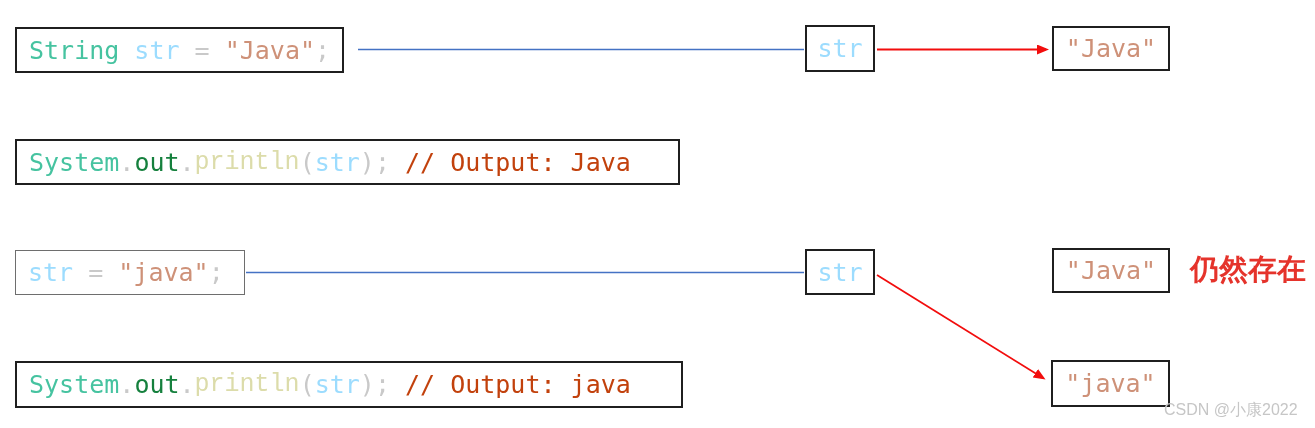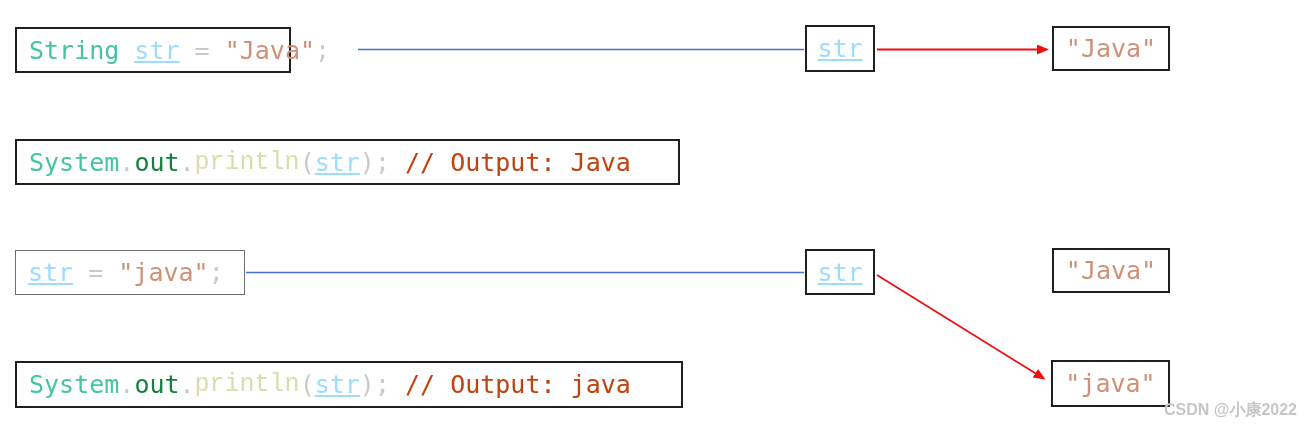--- a/index.html
+++ b/index.html
@@ -35,21 +35,21 @@
     background: #ffffff;
     display: flex;
     align-items: center;
     justify-content: center;
     font-size: 25px;
     line-height: 1;
   }
 
   
   .tk-type     { color: #46C3A0; }
-  .tk-variable { color: #9CDCFE; text-decoration: underline; }
+  .tk-variable { color: #9CDCFE; }
   .tk-operator { color: #C9C9C9; }
   .tk-string   { color: #CE9178; }
   .tk-field    { color: #15803d; }
   .tk-function { color: #DCDCAA; font-family: Liberation Mono, monospace; }
   .tk-comment  { color: #c2410c; }
   .tk-plain    { color: #333333; }
 
   #wires {
     position: absolute;
     left: 0; top: 0;
@@ -82,21 +82,21 @@
       <marker id="arrowhead" markerUnits="userSpaceOnUse" markerWidth="14" markerHeight="12" refX="9" refY="5" orient="auto">
         <path d="M0,0 L12,5 L0,10 Z" fill="#F20D0D"></path>
       </marker>
     </defs>
     <line x1="358" y1="49.5" x2="804" y2="49.5" stroke-width="1.6" stroke="#4472C4"></line>
     <line x1="877" y1="49.5" x2="1046" y2="49.5" stroke-width="1.8" marker-end="url(#arrowhead)" stroke="#F20D0D"></line>
     <line x1="246" y1="272.5" x2="804" y2="272.5" stroke-width="1.6" stroke="#4472C4"></line>
     <line x1="877" y1="275" x2="1043" y2="378" stroke-width="1.8" marker-end="url(#arrowhead)" stroke="#F20D0D"></line>
   </svg>
 
-  <div class="abs code-box" style="left:15px; top:27px; width:276px; height:46px;">
+  <div class="abs code-box" style="left:15px; top:27px; width:329px; height:46px;">
     <span class="tk-type">String </span>
       <span class="tk-variable">str</span>
       <span class="tk-operator"> = </span>
       <span class="tk-string">"Java"</span>
       <span class="tk-operator">;</span>
   </div>
 
   <div class="abs node-box tk-variable" style="left:805px; top:25px; width:70px; height:47px;">str</div>
 
   <div class="abs node-box tk-string" style="left:1052px; top:26px; width:118px; height:45px;">"Java"</div>
@@ -118,31 +118,32 @@
     <span class="tk-variable">str</span>
       <span class="tk-operator"> = </span>
       <span class="tk-string">"java"</span>
       <span class="tk-operator">;</span>
   </div>
 
   <div class="abs node-box tk-variable" style="left:805px; top:249px; width:70px; height:46px;">str</div>
 
   <div class="abs node-box tk-string" style="left:1052px; top:248px; width:118px; height:45px;">"Java"</div>
 
+  <div class="abs annotation-cn" style="left:1190px; top:252px;">仍然存在</div>
 
   <div class="abs code-box" style="left:15px; top:361px; width:668px; height:47px;">
     <span class="tk-type">System</span>
       <span class="tk-operator">.</span>
       <span class="tk-field">out</span>
       <span class="tk-operator">.</span>
       <span class="tk-function">println</span>
       <span class="tk-operator">(</span>
       <span class="tk-variable">str</span>
       <span class="tk-operator">);</span>
       <span class="tk-plain"> </span>
       <span class="tk-comment">// Output: java</span>
   </div>
 
   <div class="abs node-box tk-string" style="left:1051px; top:360px; width:119px; height:47px;">"java"</div>
 
-  <div class="abs watermark" style="left:1164px; top:400px;font-weight:bold;">CSDN @小康2022</div>
+  <div class="abs watermark" style="left:1164px; top:400px;">CSDN @小康2022</div>
 
 </div>
 
 </body></html>

